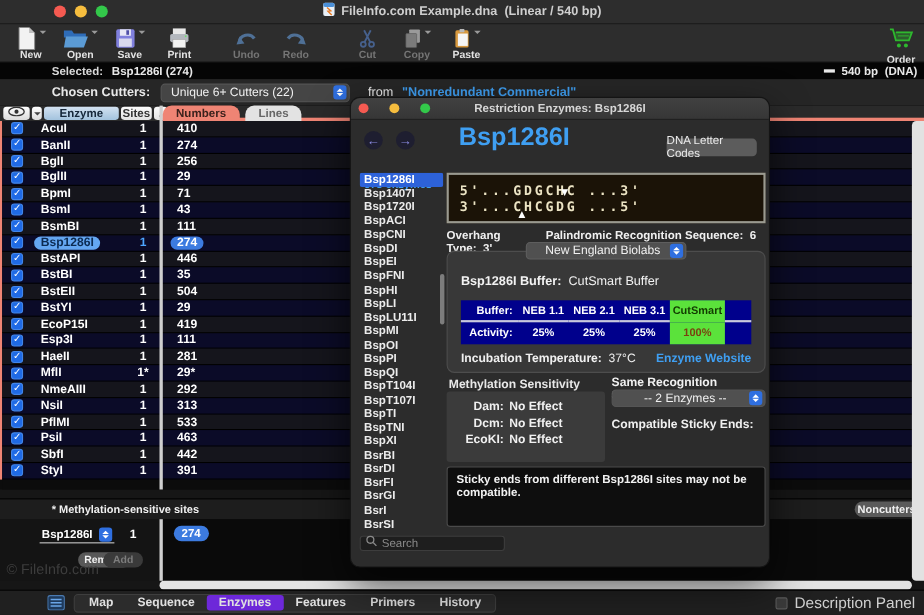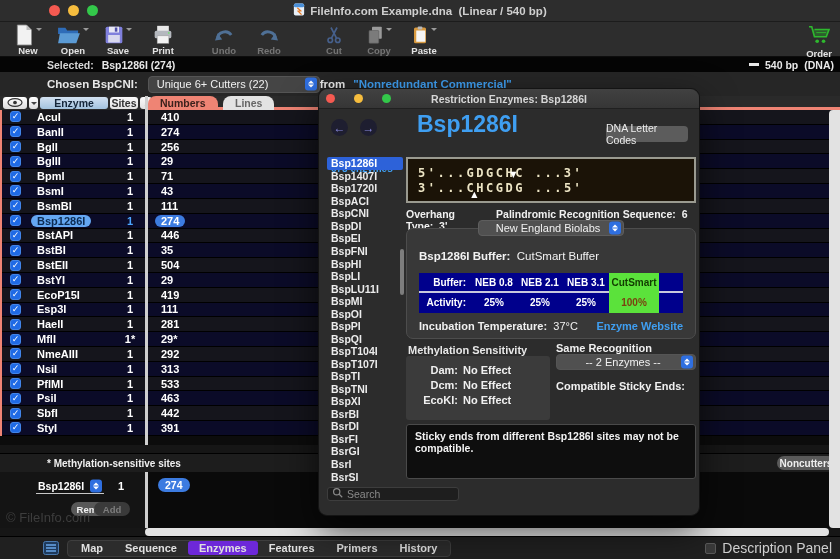--- a/index.html
+++ b/index.html
@@ -34,21 +34,21 @@
 
   
   #chosenbar { left:0; top:72px; width:840px; height:24px; background:#262626; display:flex; align-items:center; font-size:11.5px; }
   #chosenbar .lab { margin-left:8px; font-weight:bold; color:#e8e8e8; }
   .dd { background:#454545; border:1px solid #555; border-radius:4px; height:17px; display:flex; align-items:center; position:relative; font-size:11px; color:#f0f0f0; }
   .dd .ddtext { padding-left:8px; padding-right:20px; white-space:nowrap; }
   .stepper { position:absolute; right:2px; top:50%; transform:translateY(-50%); width:12px; height:13px; background:#2f6fe0; border-radius:3px; display:flex; flex-direction:column; align-items:center; justify-content:center; }
   .stepper::before { content:""; border:3px solid transparent; border-bottom-color:#fff; margin-bottom:1px; }
   .stepper::after { content:""; border:3px solid transparent; border-top-color:#fff; }
   #chosen-dd { margin-left:10px; width:172px; }
-  #chosenbar .from { font-weight:bold; color:#e8e8e8; }
+  #chosenbar .from { margin-left:16px; font-weight:normal; color:#e8e8e8; }
   #chosenbar .src { margin-left:8px; font-weight:bold; color:#3f9ff2; }
 
   
   #tableregion { left:0; top:96px; width:840px; height:349px; background:#0c0c0c; }
   #thead { position:absolute; left:0; top:0; width:840px; height:14px; background:#2a2a2a; }
   .hbtn { position:absolute; top:1px; height:12px; border-radius:3px; font-size:10.5px; font-weight:bold; display:flex; align-items:center; justify-content:center; }
   #eye-btn { left:3px; width:24px; background:linear-gradient(#ffffff,#dcdcdc); }
   #eye-caret { left:29px; width:9px; background:linear-gradient(#ffffff,#dcdcdc); }
   #eye-caret::after { content:""; border:3px solid transparent; border-top-color:#444; margin-top:3px; }
   #hdr-enzyme { left:40px; width:68px; background:linear-gradient(#d3e2f1,#a3c3de); color:#15273a; }
@@ -274,21 +274,21 @@
   <span class="lab">Selected:</span>
   <span class="val">Bsp1286I (274)</span>
   <span class="right">
     <span class="dash"></span>
     <span>540 bp</span>
     <span>(DNA)</span>
   </span>
 </div>
 
 <div class="abs" id="chosenbar">
-  <span class="lab">Chosen BspCNI:</span>
+  <span class="lab">Chosen Cutters:</span>
   <span class="dd" id="chosen-dd">
     <span class="ddtext">Unique 6+ Cutters  (22)</span>
     <span class="stepper"></span>
   </span>
   <span class="from">from</span>
   <span class="src">"Nonredundant Commercial"</span>
 </div>
 
 <div class="abs" id="tableregion">
   <div id="thead">
@@ -550,21 +550,21 @@
 
   <div id="bufbox"></div>
   <div class="dd" id="neb-dd">
     <span class="ddtext">New England Biolabs</span>
     <span class="stepper"></span>
   </div>
   <div id="buffer-line"><b>Bsp1286I Buffer:</b>&nbsp;&nbsp;<span>CutSmart Buffer</span></div>
   <div id="btable">
       <div class="btrow r1">
         <span class="btlabel">Buffer:</span>
-        <span class="btcell">NEB 0.8</span>
+        <span class="btcell">NEB 1.1</span>
         <span class="btcell">NEB 2.1</span>
         <span class="btcell">NEB 3.1</span>
         <span class="btcell green">CutSmart</span>
         <span class="btfill"></span>
       </div>
       <div class="btrow r2">
         <span class="btlabel">Activity:</span>
         <span class="btcell">25%</span>
         <span class="btcell">25%</span>
         <span class="btcell">25%</span>

